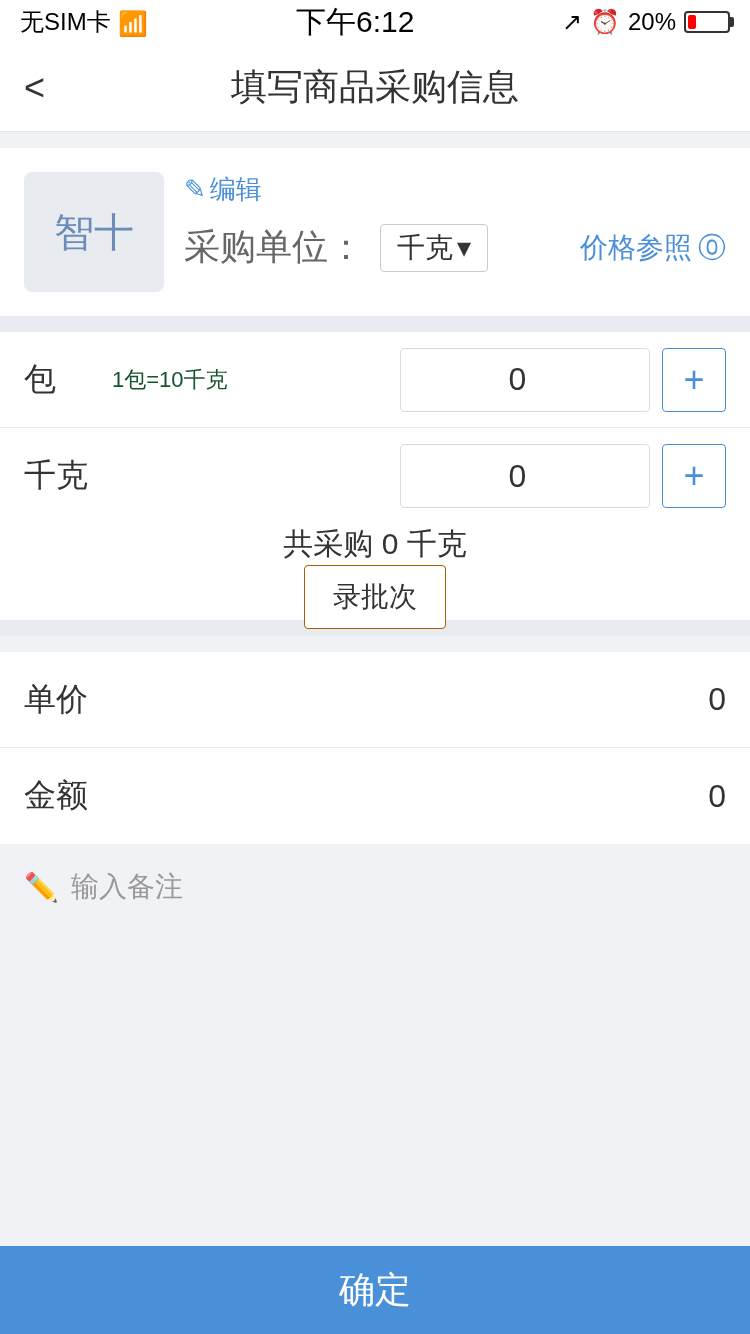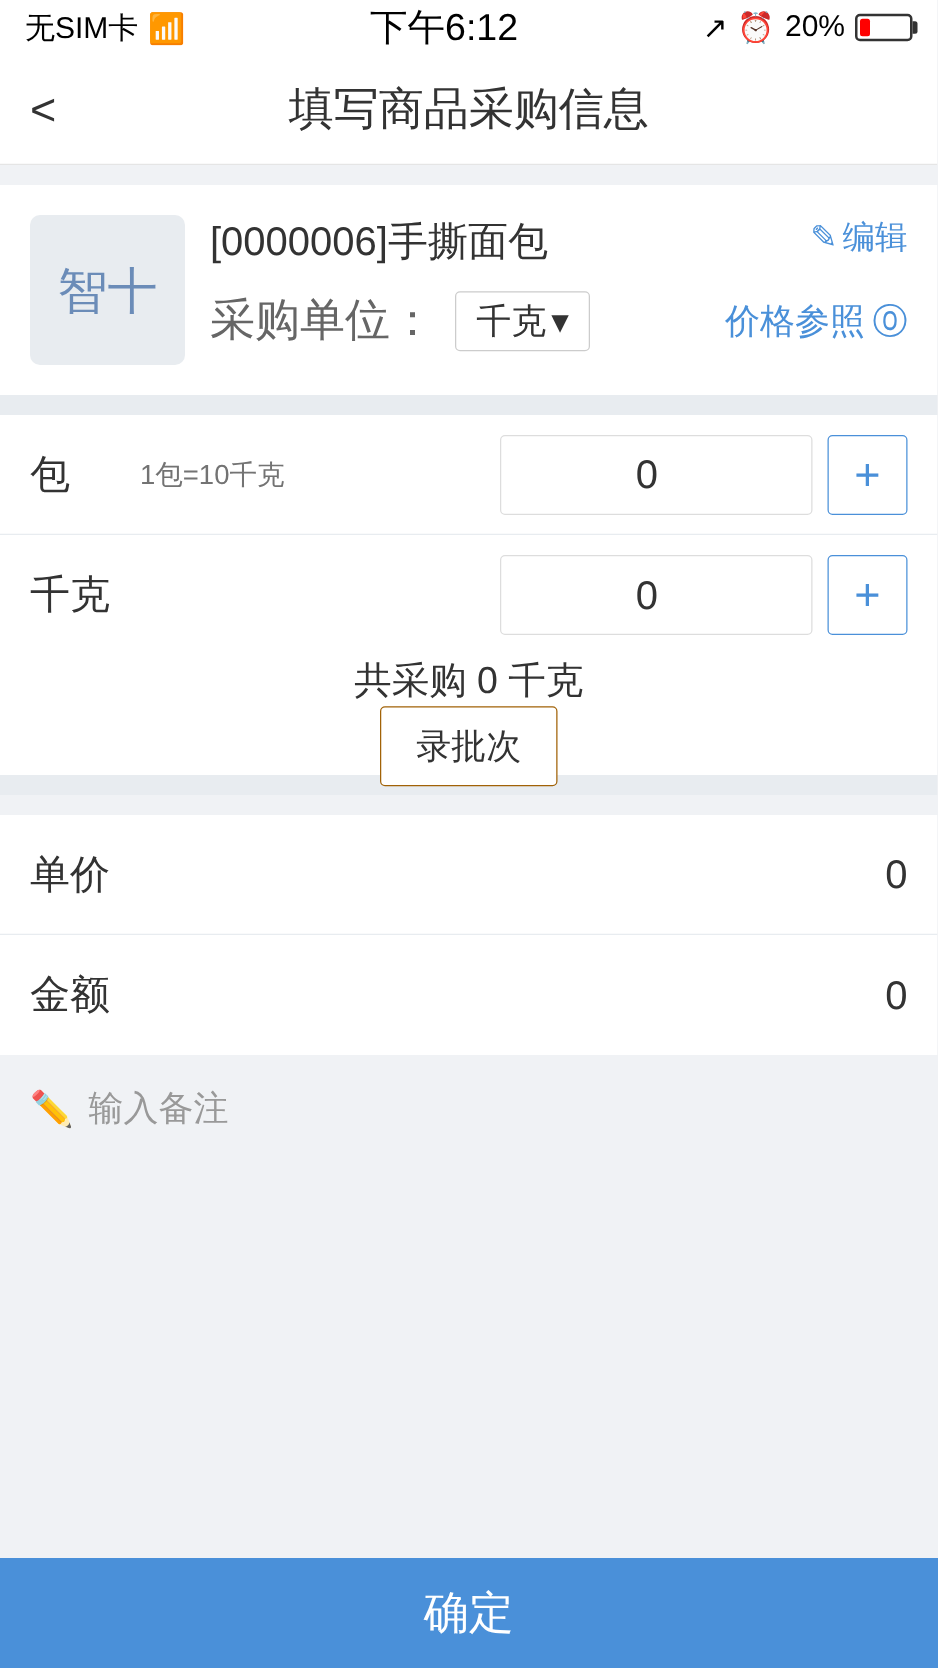--- a/index.html
+++ b/index.html
@@ -84,21 +84,21 @@
     
     .product-card {
       background: #fff;
       padding: 24px;
       display: flex;
       align-items: flex-start;
       gap: 20px;
       margin-top: 16px;
     }
     .product-image {
-      width: 124px;
+      width: 140px;
       height: 120px;
       background: #e8ecf0;
       border-radius: 8px;
       display: flex;
       align-items: center;
       justify-content: center;
       flex-shrink: 0;
       font-size: 40px;
       color: #6b8cb8;
     }
@@ -168,21 +168,21 @@
       border-bottom: 1px solid #e8ecf0;
     }
     .input-row:last-child { border-bottom: none; }
     .input-label {
       font-size: 32px;
       color: #333;
       min-width: 80px;
     }
     .input-sublabel {
       font-size: 22px;
-      color: #737373;
+      color: #14532d;
       margin-left: 8px;
     }
     .input-spacer { flex: 1; }
     .qty-input {
       width: 250px;
       height: 64px;
       border: 1px solid #ddd;
       border-radius: 4px;
       text-align: center;
       font-size: 32px;
@@ -300,21 +300,20 @@
   <div class="nav-back">&lt;</div>
   <div class="nav-title">填写商品采购信息</div>
 </div>
 
 <div class="product-card">
   <div class="product-image">
     <span>智十</span>
   </div>
   <div class="product-info">
     <div class="product-header">
-      <div class="product-name">[0000006]手撕面包</div>
       <div class="edit-btn">
         <span>✎</span>
         <span>编辑</span>
       </div>
     </div>
     <div class="unit-row">
       <span class="unit-label">采购单位：</span>
       <div class="unit-select">
         <span>千克</span>
         <span>▾</span>

